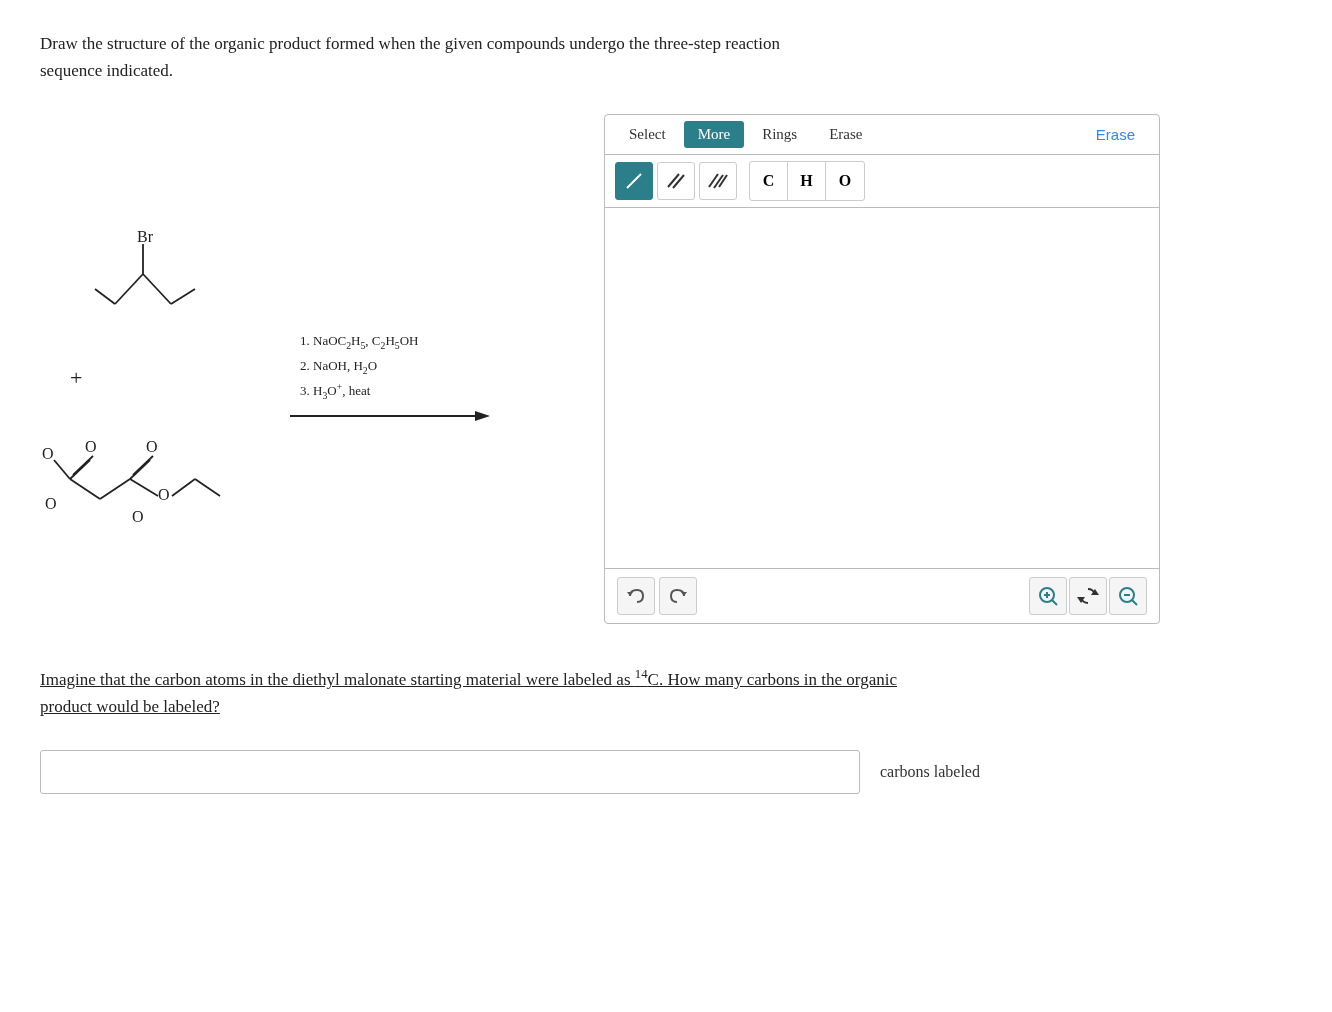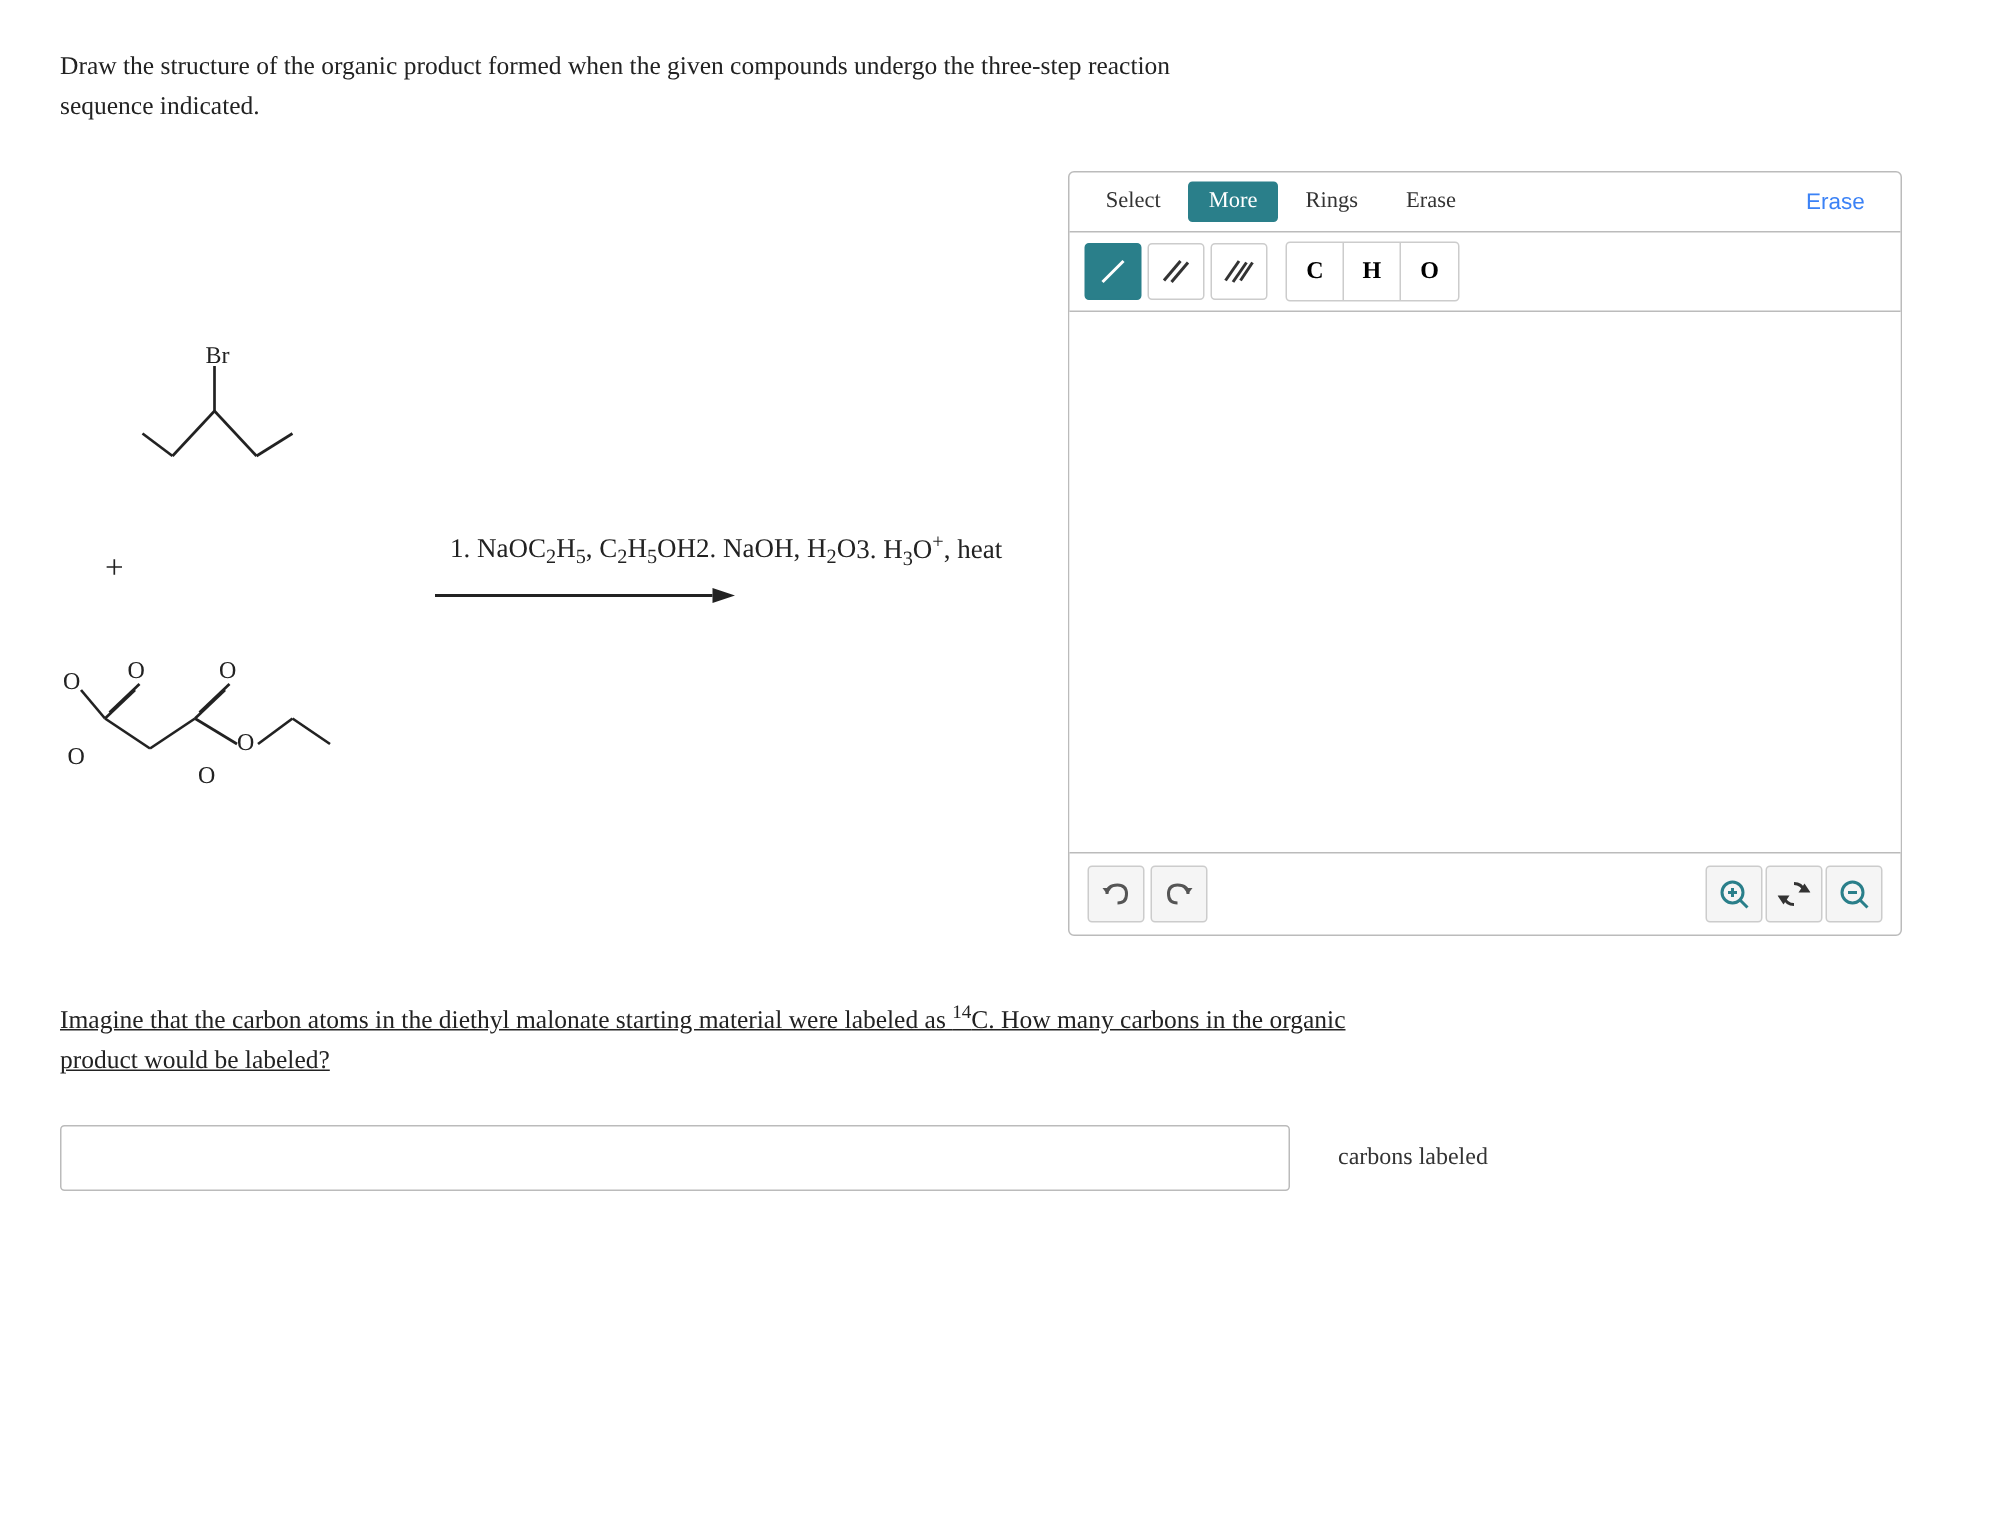--- a/index.html
+++ b/index.html
@@ -49,22 +49,22 @@
       margin-bottom: 8px;
     }
     .plus-sign {
       font-size: 22px;
       margin: 8px 0;
       align-self: flex-start;
       padding-left: 30px;
     }
     .reaction-conditions {
       display: flex;
-      flex-direction: row;
-      font-size: 18px;
+      flex-direction: column;
+      font-size: 13px;
       line-height: 1.7;
       margin-left: 20px;
       min-width: 220px;
     }
     .reaction-conditions .step {
       display: block;
     }
     .arrow-container {
       display: flex;
       align-items: center;
@@ -217,21 +217,21 @@
     .bottom-question {
       font-size: 17px;
       line-height: 1.6;
       max-width: 1100px;
       margin-bottom: 30px;
       text-decoration: underline;
     }
     .answer-row {
       display: flex;
       align-items: center;
-      gap: 32px;
+      gap: 20px;
       margin-top: 30px;
     }
     .answer-input {
       border: 1.5px solid #bbb;
       border-radius: 3px;
       height: 44px;
       width: 820px;
       font-size: 16px;
       padding: 0 10px;
       outline: none;

